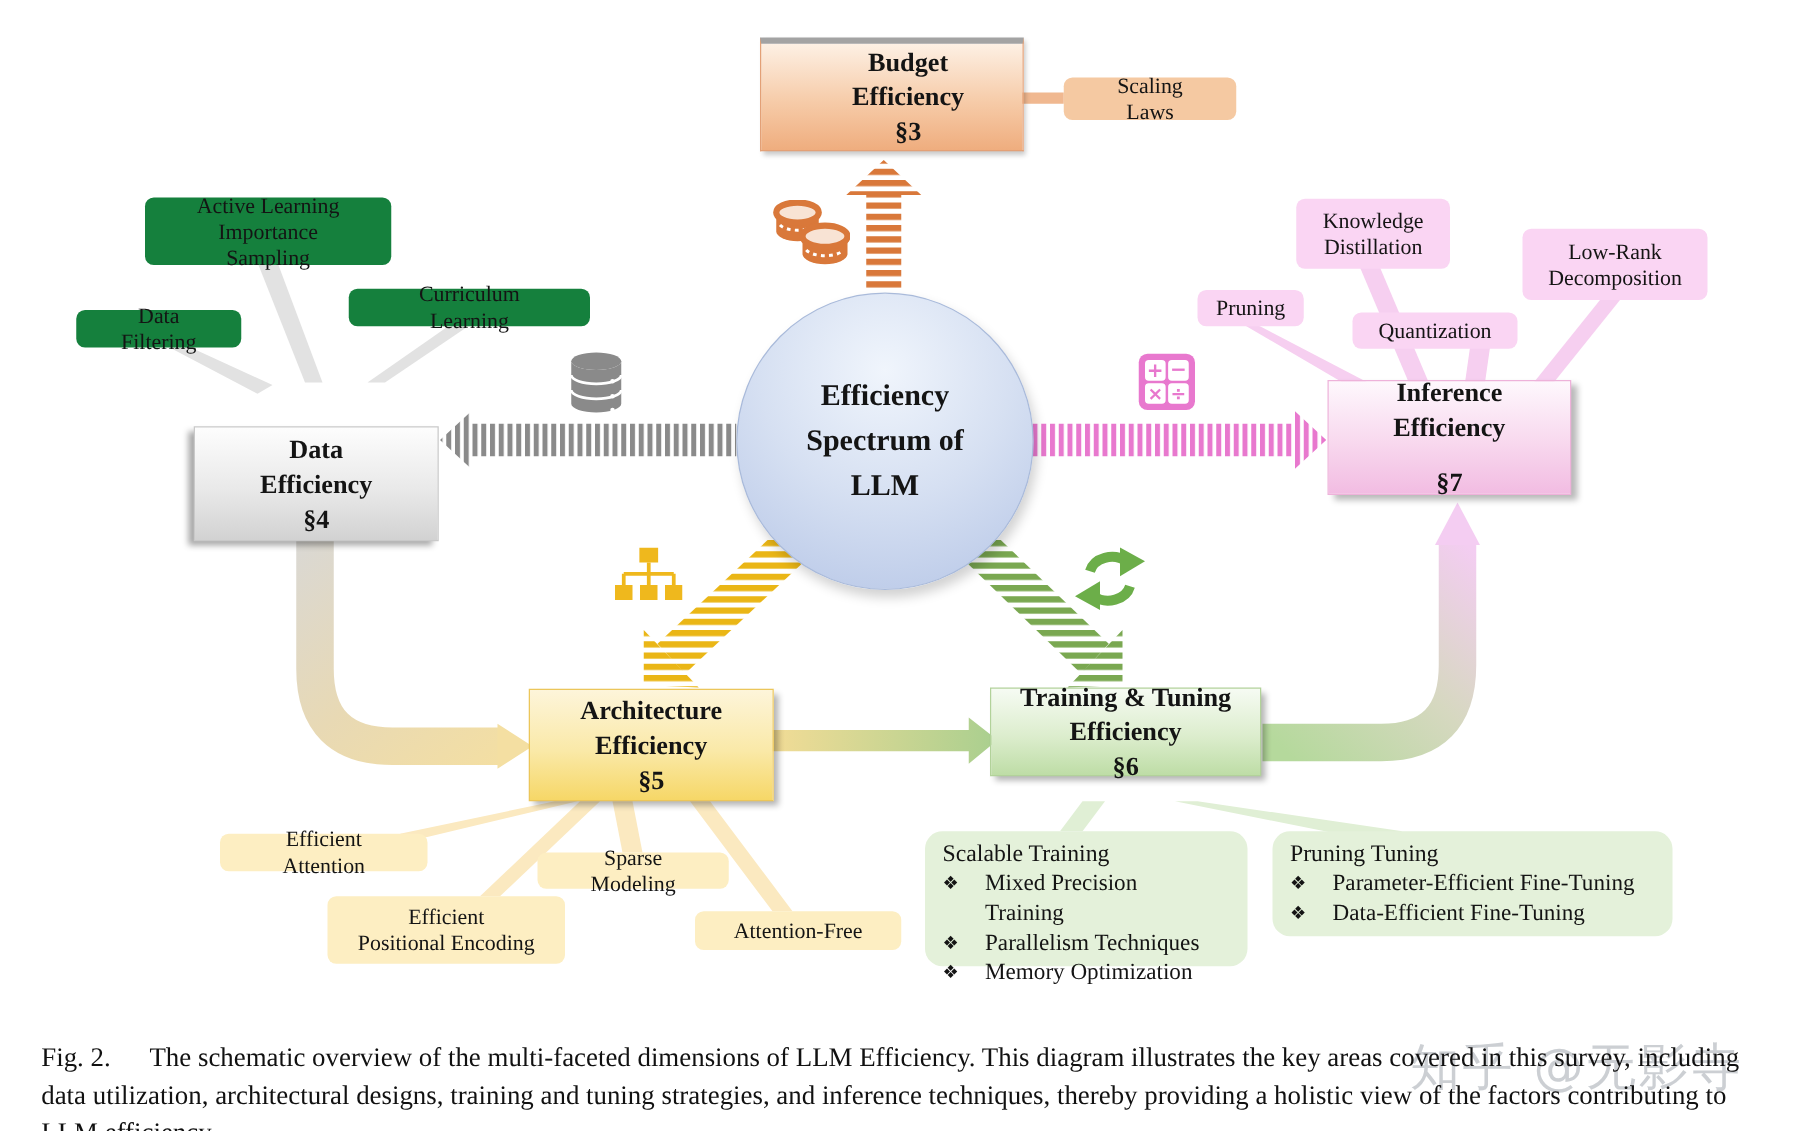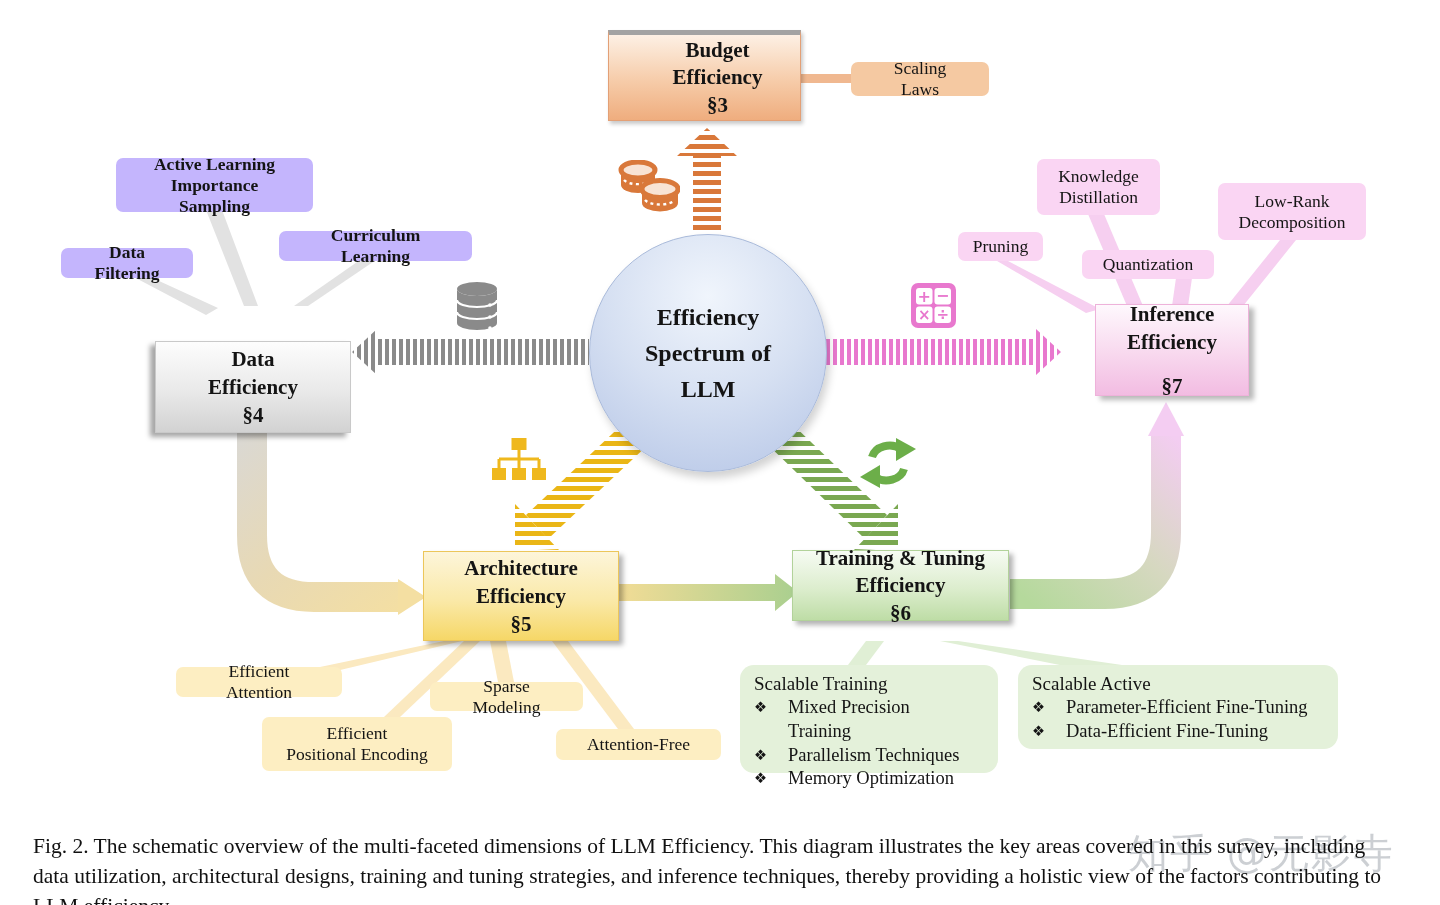--- a/index.html
+++ b/index.html
@@ -5,67 +5,67 @@
   html,body{margin:0;padding:0;background:#fff;}
   .stage{position:relative;width:1440px;height:905px;background:#fff;overflow:hidden;
          font-family:"Liberation Serif","DejaVu Serif",serif;}
   svg.links{position:absolute;left:0;top:0;z-index:1;}
 
   
   .node{position:absolute;z-index:2;display:flex;flex-direction:column;align-items:center;
         justify-content:center;text-align:center;font-weight:bold;color:#141414;box-sizing:border-box;}
   .node .t{font-size:21px;line-height:1.32;white-space:pre-line;}
   .node .s{font-size:21px;line-height:1.25;}
-  .node-budget{left:608px;top:30px;width:193px;height:91px;
+  .node-budget{left:608px;top:30px;width:211px;height:91px;
         background:linear-gradient(180deg,#fdf0e4 0%,#f6cba8 55%,#efad7e 100%);
         border:1px solid #e3a076;border-top:5px solid #a3a3a3;box-shadow:2px 3px 4px rgba(0,0,0,.22);padding-left:26px;}
   .node-data{left:155px;top:304px;width:196px;height:92px;
         background:linear-gradient(180deg,#fdfdfd 0%,#e9e9e9 55%,#d2d2d2 100%);
         border:1px solid #c9c9c9;box-shadow:-5px 4px 5px rgba(0,0,0,.35);margin-top:37px;}
-  .node-inference{left:1095px;top:304px;width:154px;height:92px;
+  .node-inference{left:1062px;top:304px;width:195px;height:92px;
         background:linear-gradient(180deg,#fef8fd 0%,#f8d8ee 55%,#f2bce2 100%);
         border:1px solid #eeb2da;box-shadow:5px 4px 5px rgba(0,0,0,.28);gap:16px;}
   .node-architecture{left:423px;top:551px;width:196px;height:90px;
         background:linear-gradient(180deg,#fdf5da 0%,#fae9a8 55%,#f6d767 100%);
         border:1px solid #ecc65a;box-shadow:4px 4px 5px rgba(0,0,0,.3);}
   .node-training{left:792px;top:550px;width:217px;height:71px;
         background:linear-gradient(180deg,#f6fbf3 0%,#dcedcd 55%,#bedda6 100%);
         border:1px solid #b2d29a;box-shadow:4px 4px 5px rgba(0,0,0,.3);}
 
   
   .center-node{position:absolute;z-index:2;left:589px;top:234px;width:236px;height:236px;border-radius:50%;
         background:radial-gradient(circle at 50% 26%,#f0f5fc 0%,#d6e0f2 48%,#b5c5e6 100%);
         border:1px solid #a9bada;box-shadow:3px 6px 9px rgba(0,0,0,.18);
         display:flex;align-items:center;justify-content:center;text-align:center;}
   .center-node .t{font-weight:bold;font-size:24px;line-height:1.5;color:#141414;white-space:pre-line;}
 
   
   .leaf{position:absolute;z-index:2;border-radius:7px;display:flex;align-items:center;justify-content:center;
         text-align:center;font-size:17.5px;line-height:1.2;color:#141414;padding:2px 24px;box-sizing:border-box;
         white-space:pre-line;}
-  .leaf-gray{background:#c4b5fd;font-weight:bold;}
+  .leaf-gray{background:#15803d;}
   .leaf-orange{background:#f5c9a2;}
   .leaf-pink{background:#fad5f3;}
   .leaf-yellow{background:#fdeec2;}
 
   
   .panel{position:absolute;z-index:2;background:#e4f1da;border-radius:14px;color:#141414;
          padding:7px 23px 8px 14px;box-sizing:border-box;font-size:18.5px;line-height:1.28;}
   .panel .ph{font-size:19px;}
   .panel .row{display:flex;}
   .panel .mk{width:34px;flex:0 0 34px;font-family:"DejaVu Sans",sans-serif;font-size:14.5px;padding-top:2px;}
 
   
   .icon{position:absolute;z-index:3;}
 
   
   .caption{position:absolute;z-index:2;left:33px;top:809px;width:1364px;
            font-size:21.5px;line-height:30px;color:#111;
            font-family:"Liberation Serif","DejaVu Serif",serif;}
-  .caption .lbl{margin-right:0;}
+  .caption .lbl{margin-right:26px;}
 
   .watermark{position:absolute;z-index:1;left:1128px;top:826px;font-family:"DejaVu Sans",sans-serif;
              font-size:40px;font-weight:normal;color:#9aa1a9;opacity:.5;letter-spacing:2px;white-space:nowrap;}
 </style>
 </head>
 <body>
 
 <div class="stage">
 
   <svg class="links" width="1440" height="905" viewBox="0 0 1440 905">
@@ -189,21 +189,21 @@
     <div class="row">
       <span class="mk">❖</span>
       <span>Parallelism Techniques</span>
       </div>
     <div class="row">
       <span class="mk">❖</span>
       <span>Memory Optimization</span>
       </div>
   </div>
   <div class="panel" style="left:1018px;top:665px;width:320px;height:84px;">
-    <div class="ph">Scalable Active</div>
+    <div class="ph">Pruning Tuning</div>
     <div class="row">
       <span class="mk">❖</span>
       <span>Parameter-Efficient Fine-Tuning</span>
       </div>
     <div class="row">
       <span class="mk">❖</span>
       <span>Data-Efficient Fine-Tuning</span>
       </div>
   </div>
 

